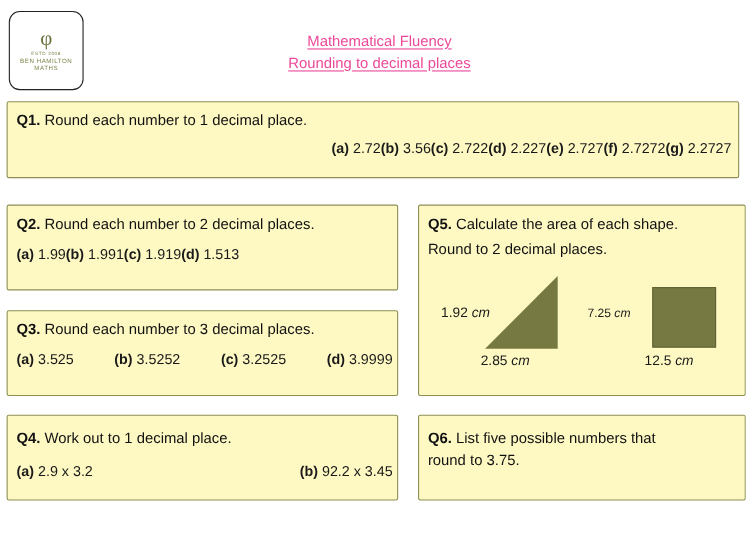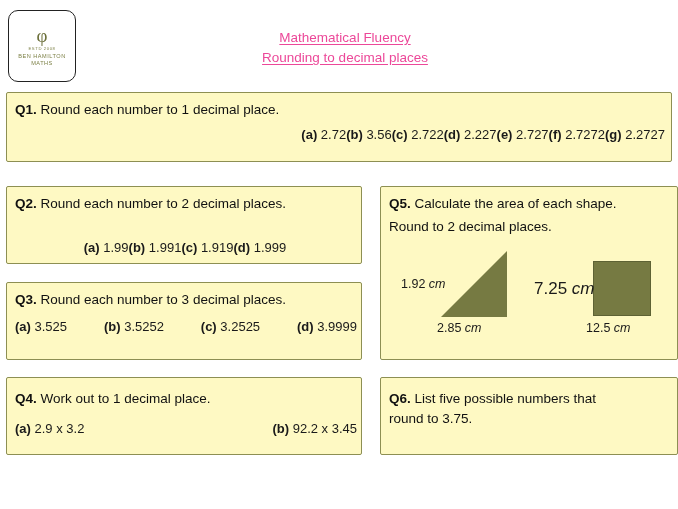--- a/index.html
+++ b/index.html
@@ -110,21 +110,21 @@
   }
 
   
   #q1 { left: 6px; top: 92px; width: 666px; height: 70px; }
   #q1 .qtitle { position: absolute; left: 8px; top: 8px; }
   #q1 .parts { position: absolute; left: 8px; top: 33px; width: 650px; justify-content: flex-end; }
 
   
   #q2 { left: 6px; top: 186px; width: 356px; height: 78px; }
   #q2 .qtitle { position: absolute; left: 8px; top: 8px; }
-  #q2 .parts { position: absolute; left: 8px; top: 52px; width: 340px; justify-content: center; }
+  #q2 .parts { position: absolute; left: 8px; top: 35px; width: 340px; justify-content: flex-start; }
 
   
   #q3 { left: 6px; top: 282px; width: 356px; height: 78px; }
   #q3 .qtitle { position: absolute; left: 8px; top: 8px; }
   #q3 .parts { position: absolute; left: 8px; top: 35px; width: 342px; justify-content: space-between; }
 
   
   #q4 { left: 6px; top: 377px; width: 356px; height: 78px; }
   #q4 .qtitle { position: absolute; left: 8px; top: 12px; }
   #q4 .parts { position: absolute; left: 8px; top: 42px; width: 342px; justify-content: space-between; }
@@ -174,21 +174,21 @@
     width: 58px;
     height: 55px;
     background: #767a42;
     border: 1px solid #5e6234;
     box-sizing: border-box;
   }
   .sq-l {
     position: absolute;
     left: 153px;
     top: 30px;
-    font-size: 17px;
+    font-size: 11px;
   }
   .sq-l i { font-style: italic; }
   .sq-b {
     position: absolute;
     left: 205px;
     top: 72px;
     font-size: 12.5px;
   }
   .sq-b i { font-style: italic; }
 
@@ -233,21 +233,21 @@
 
   <div class="qbox" id="q2">
     <div class="qtitle">
       <b>Q2.</b>
       <span>Round each number to 2 decimal places.</span>
     </div>
     <div class="parts">
       <span class="part"><b>(a)</b> <span>1.99</span></span>
       <span class="part"><b>(b)</b> <span>1.991</span></span>
       <span class="part"><b>(c)</b> <span>1.919</span></span>
-      <span class="part"><b>(d)</b> <span>1.999</span></span>
+      <span class="part"><b>(d)</b> <span>1.513</span></span>
     </div>
   </div>
 
   <div class="qbox" id="q3">
     <div class="qtitle">
       <b>Q3.</b>
       <span>Round each number to 3 decimal places.</span>
     </div>
     <div class="parts">
       <span class="part"><b>(a)</b> <span>3.525</span></span>

